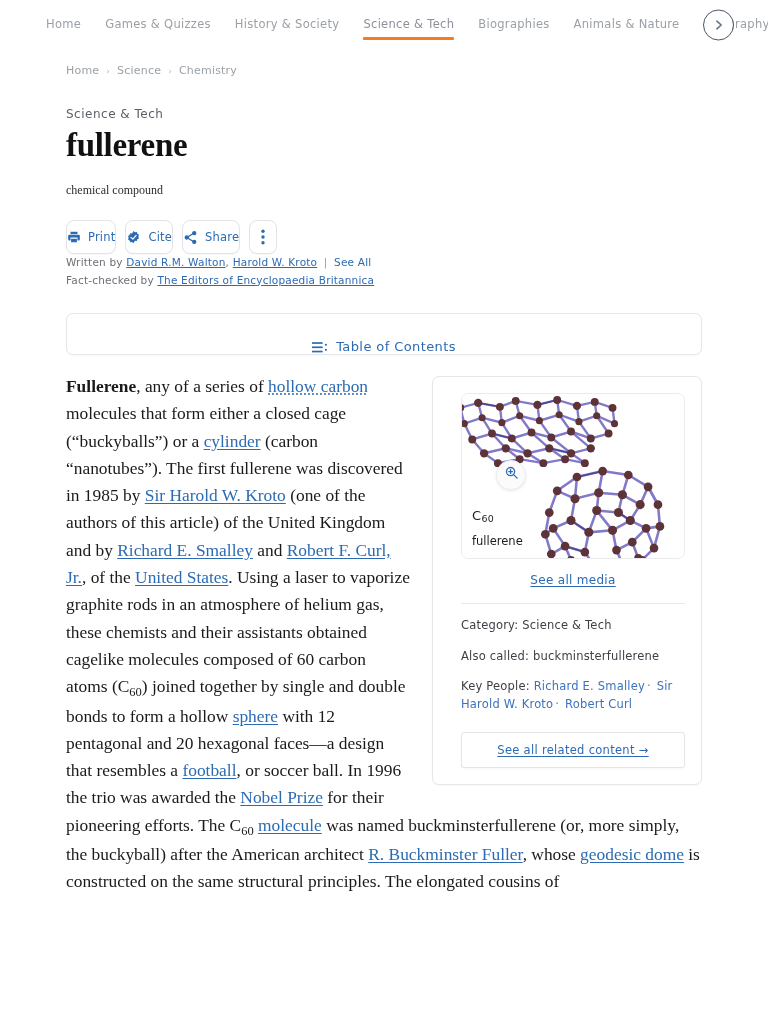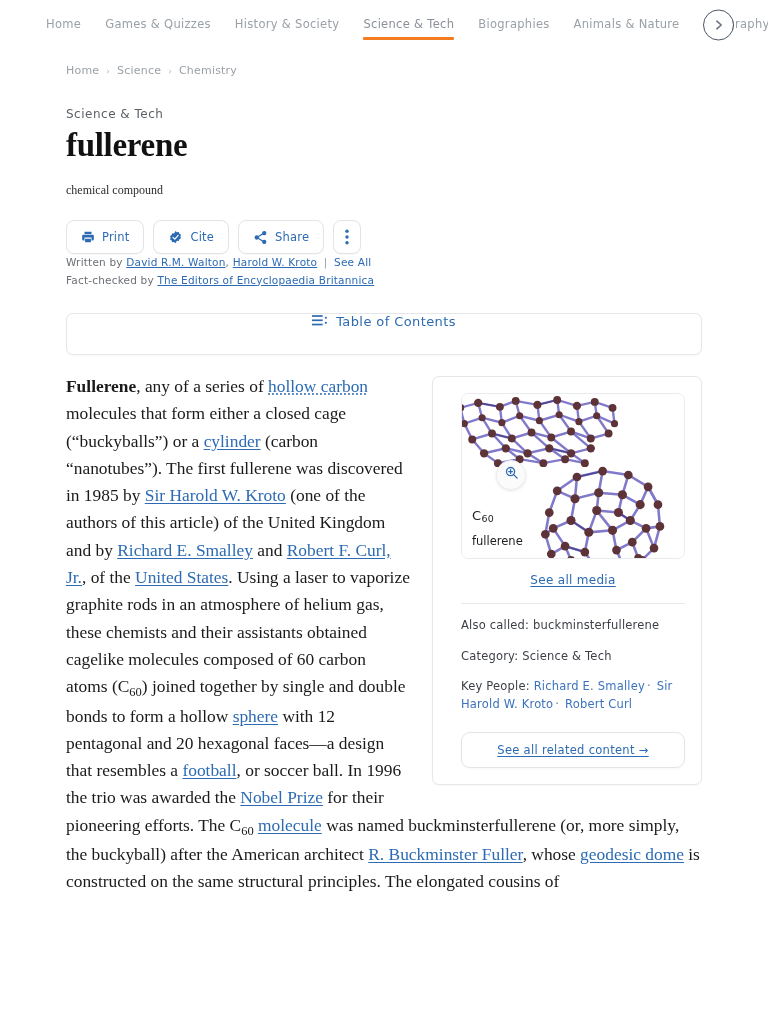--- a/index.html
+++ b/index.html
@@ -112,21 +112,21 @@
   .actions {
     display: flex;
     gap: 9px;
     margin-top: 22px;
   }
   .act-btn {
     display: flex;
     align-items: center;
     gap: 7px;
     height: 34px;
-    padding: 0 14px;
+    padding: 0 0;
     border: 1px solid #e2e4e7;
     border-radius: 8px;
     background: #fff;
     cursor: pointer;
     box-shadow: 0 1px 1px rgba(0,0,0,0.03);
   }
   .act-btn .lbl {
     font-size: 11.5px;
     color: #2c6bb3;
     letter-spacing: 0.2px;
@@ -151,21 +151,21 @@
   .byline .plain-link { color: #2c6bb3; text-decoration: none; cursor: pointer; }
 
   
   .toc-bar {
     margin-top: 24px;
     height: 42px;
     border: 1px solid #e4e6e9;
     border-radius: 7px;
     background: #fff;
     display: flex;
-    align-items: flex-start;
+    align-items: flex-end;
     justify-content: center;
     gap: 8px;
     cursor: pointer;
     box-shadow: 0 1px 2px rgba(0,0,0,0.03);
   }
   .toc-bar .lbl {
     font-size: 13px;
     color: #2c6bb3;
     letter-spacing: 0.4px;
   }
@@ -272,21 +272,21 @@
   .meta-row .dot { color: #5a7fae; margin: 0 2px; }
 
   .related-btn {
     display: block;
     width: 100%;
     margin-top: 18px;
     height: 36px;
     line-height: 34px;
     text-align: center;
     border: 1px solid #e2e4e7;
-    border-radius: 9px;
+    border-radius: 3px;
     background: #fff;
     color: #3b73bd;
     font-size: 11.5px;
     letter-spacing: 0.3px;
     text-decoration: none;
     cursor: pointer;
     box-shadow: 0 1px 2px rgba(0,0,0,0.03);
   }
 </style>
 </head>
@@ -527,27 +527,27 @@
         <div class="fig-caption">
           <div class="l1"><span>C</span><sub>60</sub></div>
           <div class="l2">fullerene</div>
         </div>
       </div>
 
       <a class="see-media">See all media</a>
       <hr class="hr">
 
       <div class="meta-row">
+        <span class="k">Category:</span>
+        <span class="v">Science &amp; Tech</span>
+      </div>
+
+      <div class="meta-row">
         <span class="k">Also called:</span>
         <span class="v">buckminsterfullerene</span>
-      </div>
-
-      <div class="meta-row">
-        <span class="k">Category:</span>
-        <span class="v">Science &amp; Tech</span>
       </div>
 
       <div class="meta-row">
         <span class="k">Key People:</span>
         <a>Richard E. Smalley</a><span class="dot">·</span>
         <a>Sir Harold W. Kroto</a><span class="dot">·</span>
         <a>Robert Curl</a>
       </div>
 
 

